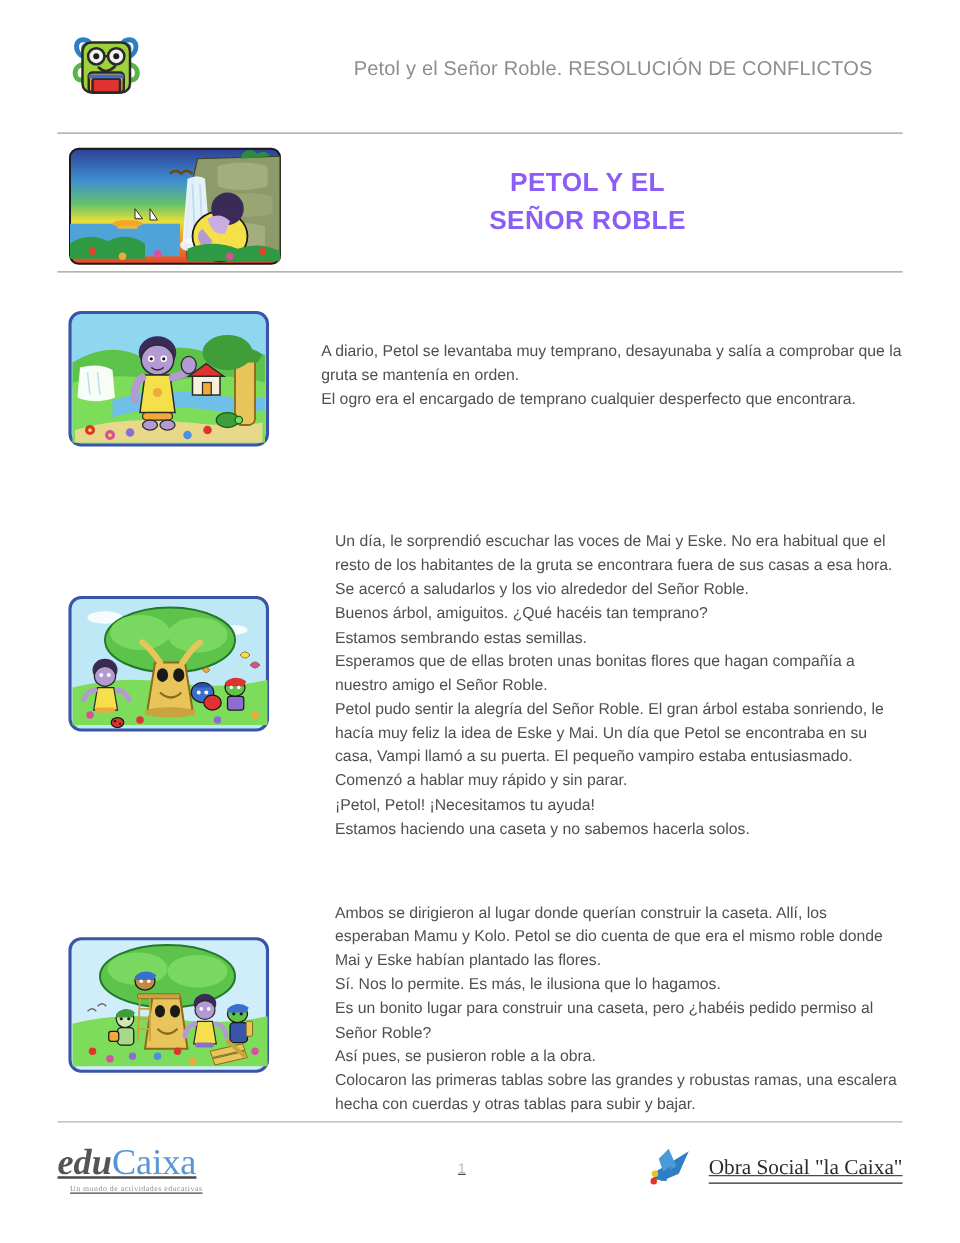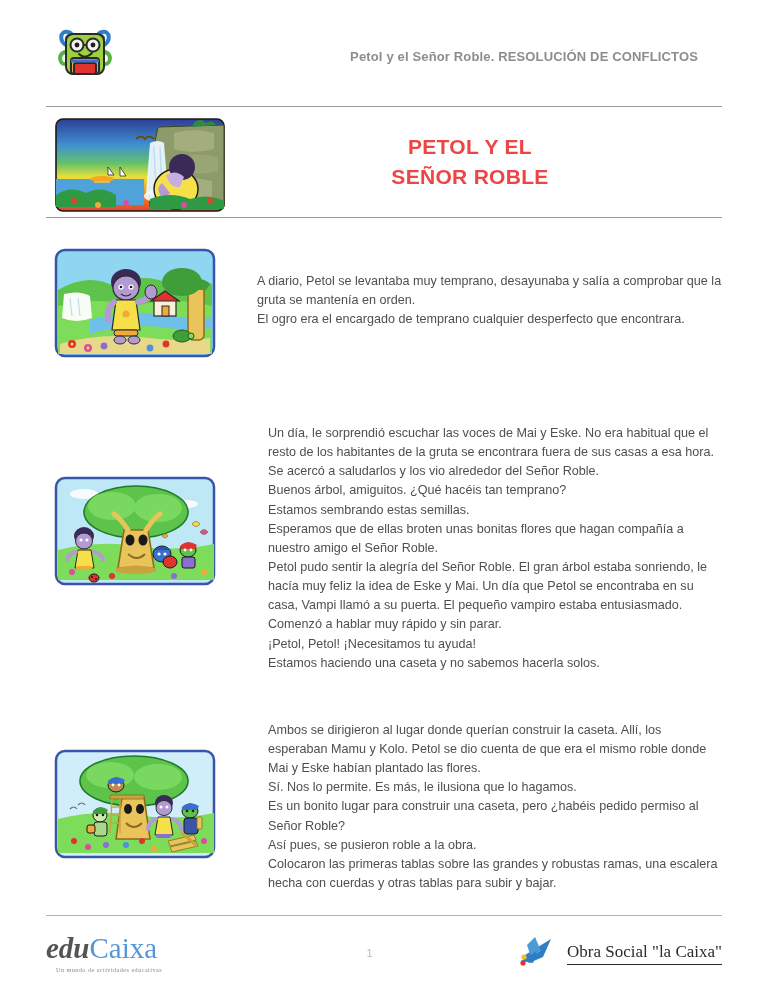--- a/index.html
+++ b/index.html
@@ -34,22 +34,22 @@
     padding-top: 22px;
   }
   .mascot {
     position: absolute;
     left: 8px;
     top: 20px;
     width: 62px;
     height: 62px;
   }
   .header-title {
-    font-size: 13px;
-    font-weight: bold;
+    font-size: 16px;
+    font-weight: normal;
     color: #8d8d8d;
     letter-spacing: 0.15px;
     padding-right: 24px;
     white-space: nowrap;
   }
 
   .rule {
     height: 1px;
     background: #9c9c9c;
     width: 100%;
@@ -72,21 +72,21 @@
     height: 96px;
   }
   .doc-title {
     width: 100%;
     text-align: center;
     padding-left: 172px;
     box-sizing: border-box;
     font-size: 21px;
     font-weight: bold;
     line-height: 1.42;
-    color: #ef4444;
+    color: #8b5cf6;
     letter-spacing: 0.3px;
   }
 
   
   .block {
     position: relative;
     display: flex;
     align-items: flex-start;
   }
   .block-illu {
@@ -113,21 +113,22 @@
 
   #block3 { margin-top: 48px; }
   #block3 .block-illu { margin-top: 28px; }
   #block3 .block-text { padding-top: 0px; }
 
   
   .footer {
     position: absolute;
     left: 46px;
     right: 46px;
-    bottom: 18px;
+    bottom: 36px;
+    text-decoration: underline;
   }
   .footer-rule { height: 1px; background: #b4b4b4; width: 100%; }
   .footer-row {
     margin-top: 14px;
     display: flex;
     align-items: center;
     justify-content: space-between;
     height: 46px;
   }
   .footer-left { display: flex; flex-direction: column; justify-content: center; }

